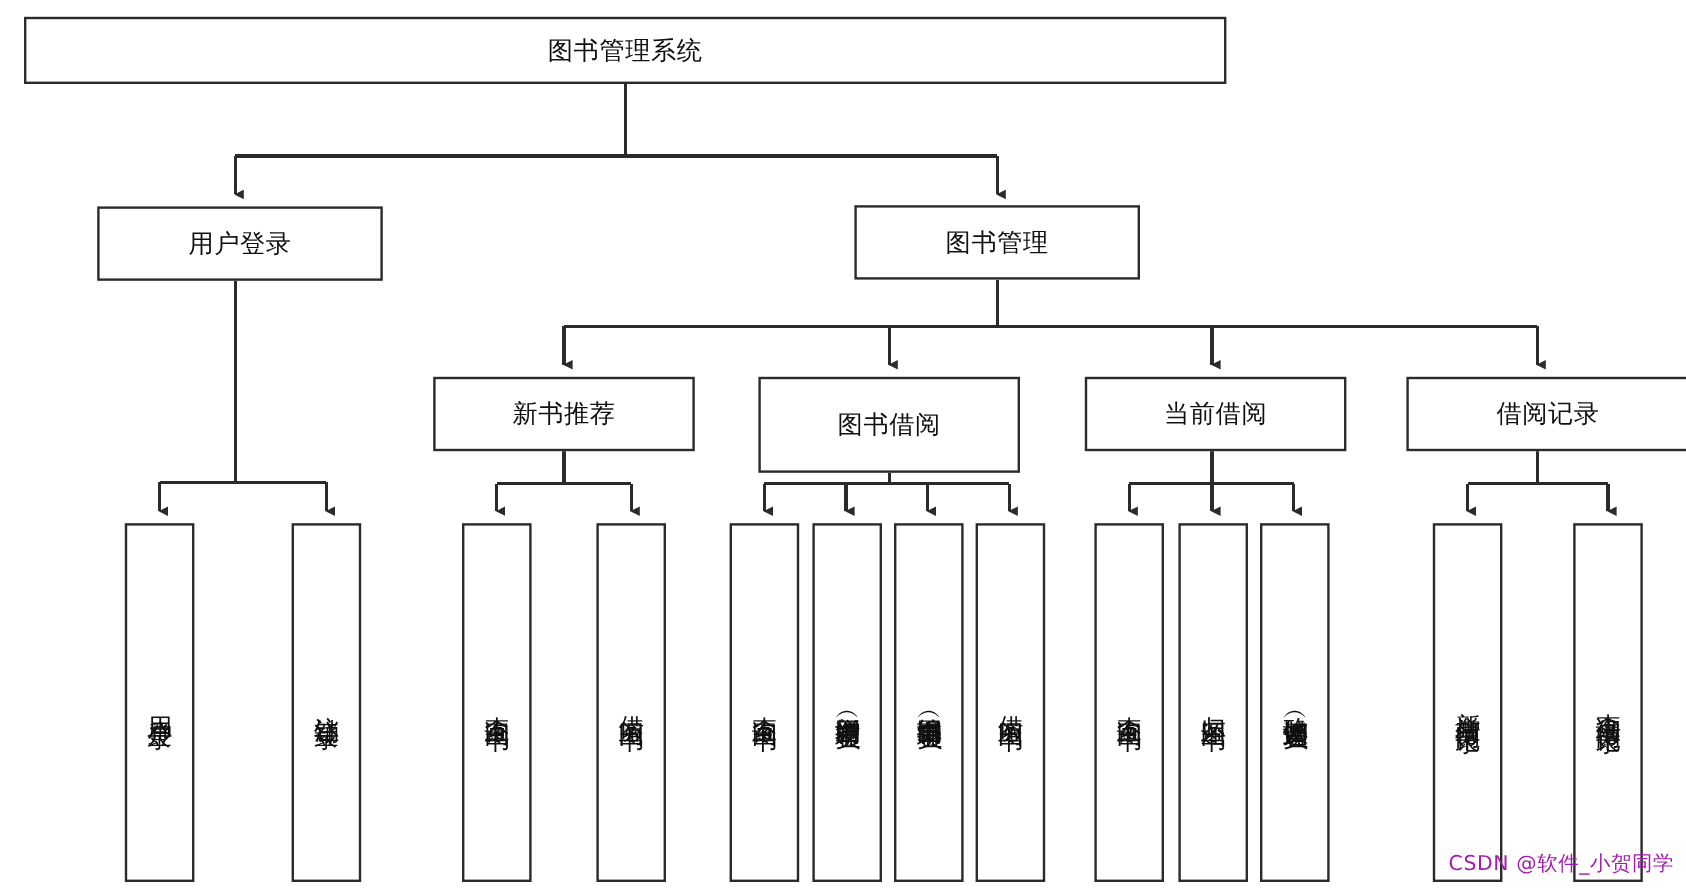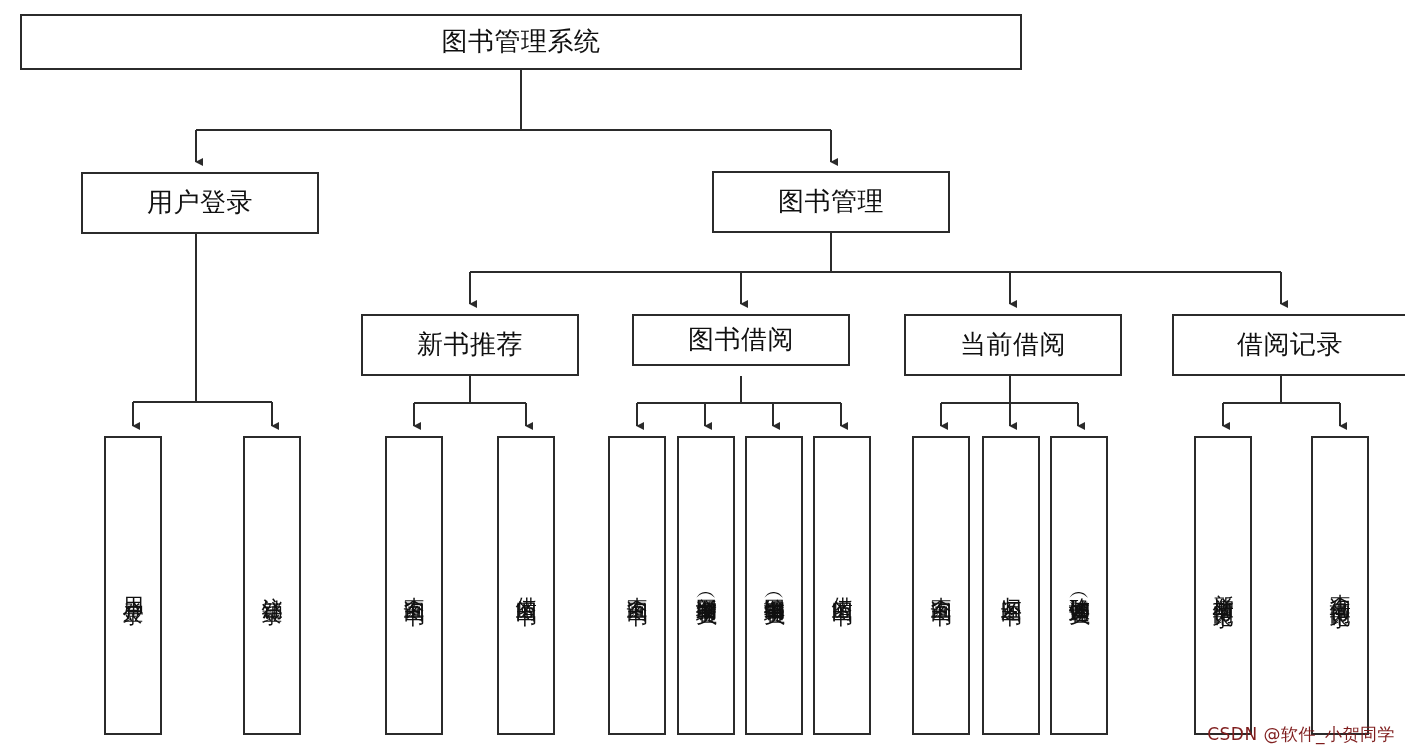--- a/index.html
+++ b/index.html
@@ -26,21 +26,21 @@
     position:absolute;
     box-sizing:border-box;
     background:#ffffff;
     border:2.5px solid #2b2b2b;
     display:flex;
     align-items:center;
     justify-content:center;
     z-index:2;
   }
   .node .label{
-    font-size:26px;
+    font-size:21px;
     line-height:1.15;
     letter-spacing:0.5px;
     color:#101010;
     white-space:nowrap;
   }
   
   .leaf{
     align-items:center;
     justify-content:center;
   }
@@ -54,23 +54,23 @@
     white-space:nowrap;
     max-height:288px;
   }
   .leaf.tall .label{
     line-height:1.2;
     letter-spacing:1px;
   }
   #watermark{
     position:absolute;
     right:10px;
-    bottom:1px;
+    bottom:16px;
     font-size:17px;
-    color:#7f1d1d;
+    color:#a21caf;
     letter-spacing:0.5px;
     z-index:5;
     white-space:nowrap;
   }
 </style>
 </head>
 <body>
 
 <div id="canvas">
 
@@ -131,21 +131,21 @@
   <div class="node" style="left:81px; top:172px; width:238px; height:62px;">
     <span class="label">用户登录</span>
   </div>
   <div class="node" style="left:712px; top:171px; width:238px; height:62px;">
     <span class="label">图书管理</span>
   </div>
 
   <div class="node" style="left:361px; top:314px; width:218px; height:62px;">
     <span class="label">新书推荐</span>
   </div>
-  <div class="node" style="left:632px; top:314px; width:218px; height:52px;">
+  <div class="node" style="left:632px; top:314px; width:218px; height:80px;">
     <span class="label">图书借阅</span>
   </div>
   <div class="node" style="left:904px; top:314px; width:218px; height:62px;">
     <span class="label">当前借阅</span>
   </div>
   <div class="node" style="left:1172px; top:314px; width:236px; height:62px;">
     <span class="label">借阅记录</span>
   </div>
 
   <div class="node leaf" style="left:104px; top:436px; width:58px; height:299px;">

